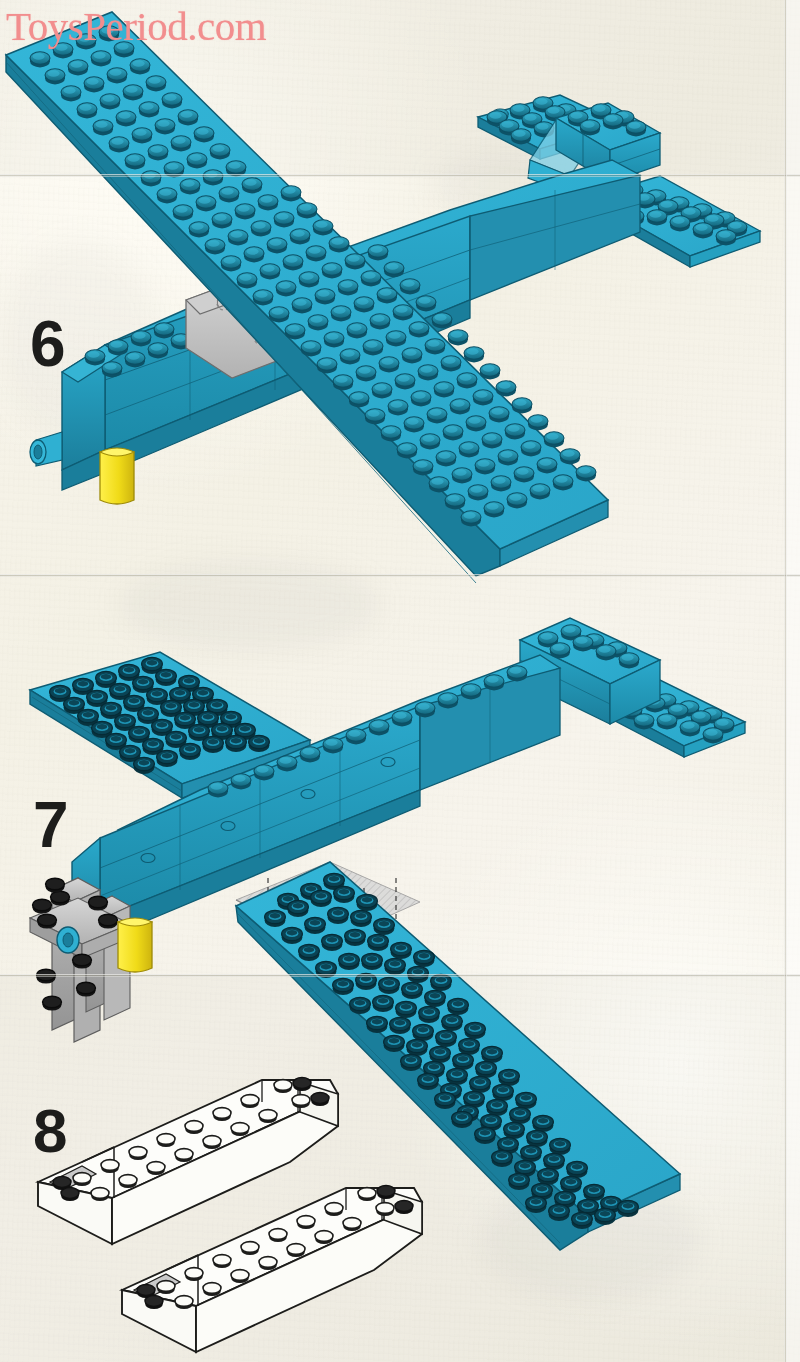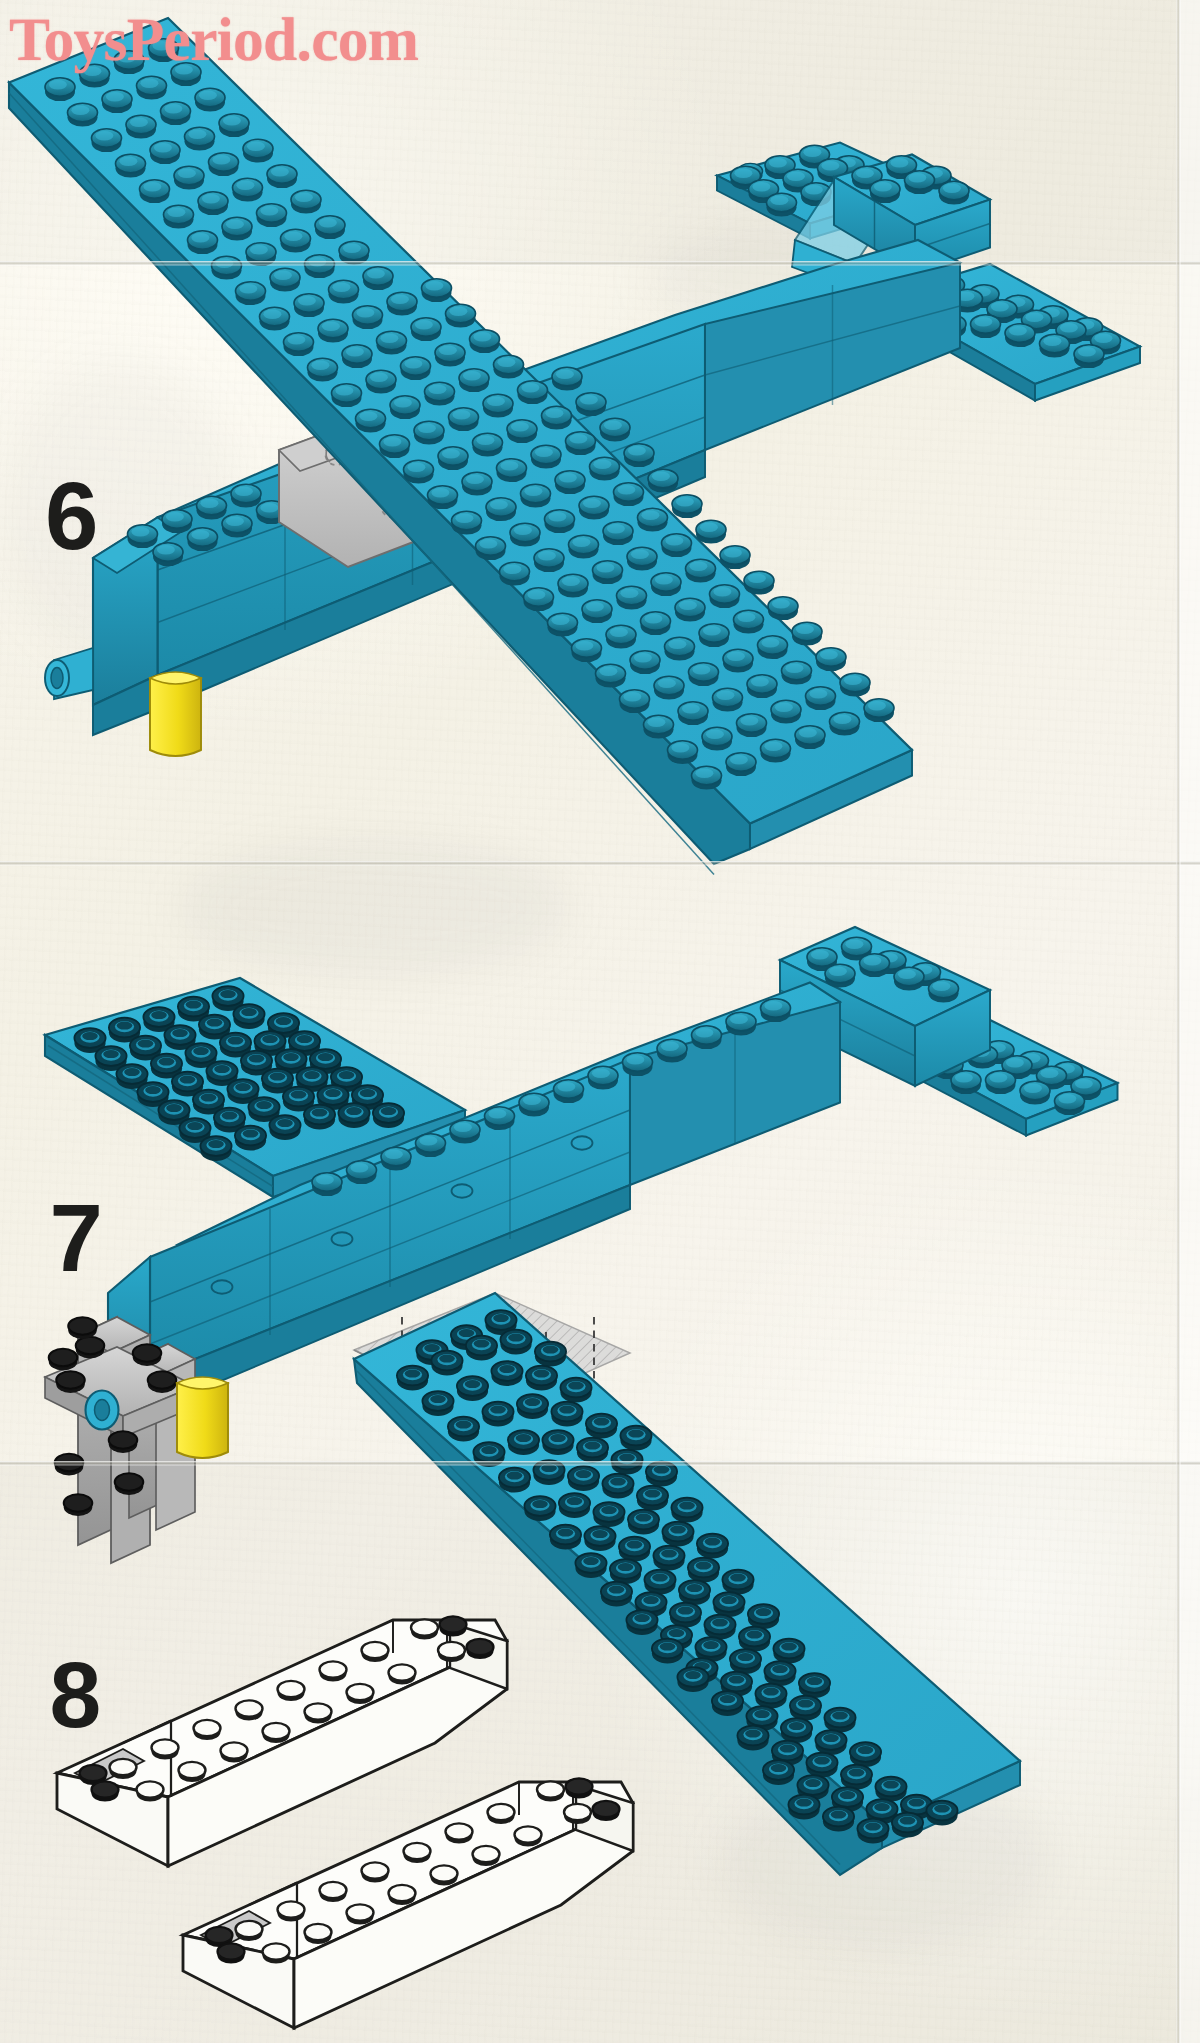--- a/index.html
+++ b/index.html
@@ -38,21 +38,21 @@
   .fold-v{
     position:absolute;top:0;height:1362px;width:3px;
     background:linear-gradient(to right,rgba(255,255,255,.55),rgba(150,148,130,.30),rgba(255,255,255,.8));
   }
   .panel-shade{position:absolute;background:rgba(120,118,100,.045);pointer-events:none;}
 
   
   #watermark{
     position:absolute;left:6px;top:2px;
     font-family:"Liberation Serif",serif;
-    font-weight:bold;font-size:41px;letter-spacing:-0.5px;
+    font-weight:normal;font-size:41px;letter-spacing:-0.5px;
     color:#f28e8e;
     text-shadow:0 0 1px rgba(240,130,130,.6);
     z-index:60;white-space:nowrap;
   }
 
   
   .step-num{
     position:absolute;z-index:40;
     font-family:"Liberation Sans",sans-serif;
     font-weight:bold;color:#1d1d1b;line-height:1;

